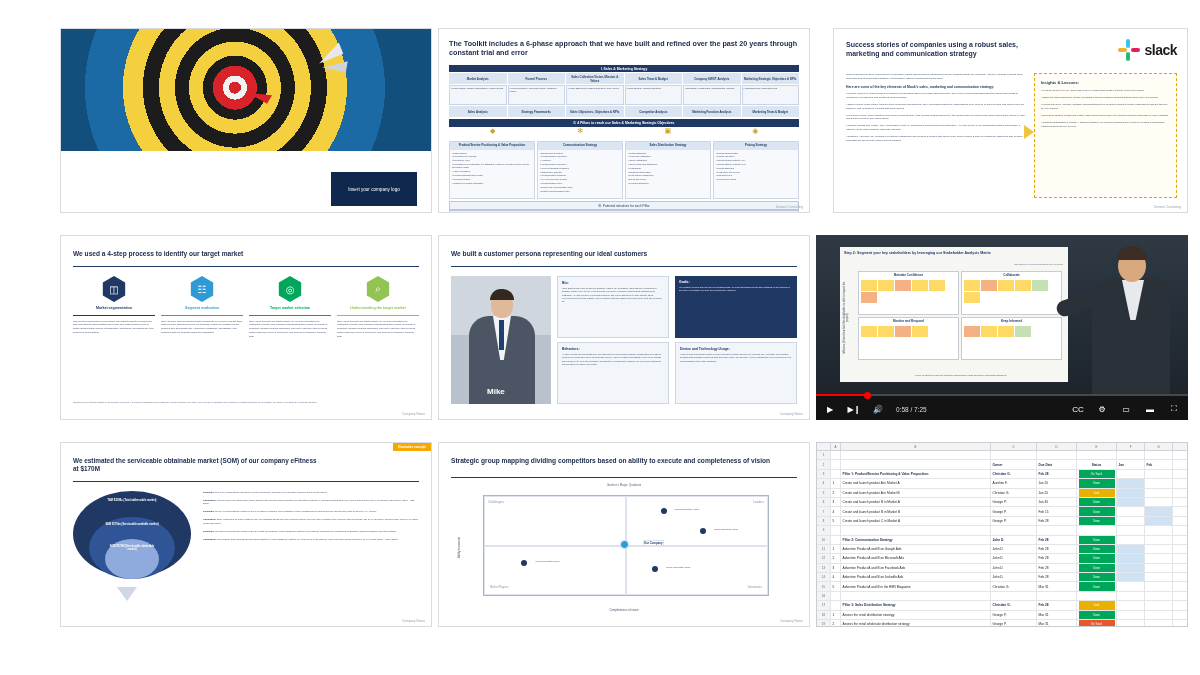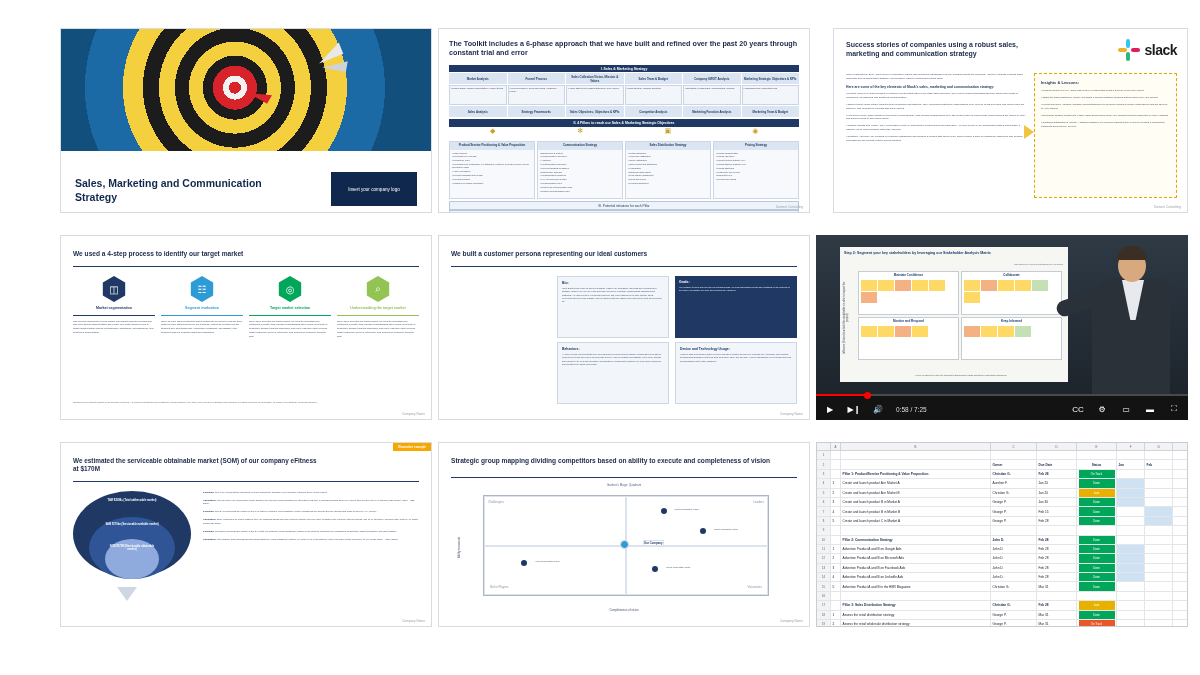--- a/index.html
+++ b/index.html
@@ -210,21 +210,20 @@
   <div class="cell" style="grid-column:1; grid-row:1;"></div>
 
   <div class="cell" style="grid-column:2; grid-row:2;">
     <div class="slide">
       <div class="s1-img">
         <div class="s1-dart a"></div>
         <div class="s1-dart b"></div>
         <div class="s1-dart c"></div>
       </div>
       <div class="s1-titleband"></div>
-      <div class="s1-title">Sales, Marketing and Communication Strategy</div>
       <div class="s1-logo">Insert your company logo</div>
     </div>
   </div>
 
   <div class="cell" style="grid-column:4; grid-row:2;">
     <div class="slide">
       <div class="s2-t sl-title">The Toolkit includes a 6-phase approach that we have built and refined over the past 20 years through constant trial and error</div>
       <div class="s2-band" style="top:36px;">I. Sales &amp; Marketing Strategy</div>
 
       <div class="s2-matrix">
@@ -421,20 +420,28 @@
       <div class="s4-foot">Identifying our target market is an iterative process. As market conditions and customer needs change over time, we'll need to reassess and redefine our target market as necessary to ensure our strategy remains effective.</div>
       <div class="footer-note">Company Name</div>
     </div>
   </div>
 
   <div class="cell" style="grid-column:4; grid-row:4;">
     <div class="slide">
       <div class="s5-t sl-title">We built a customer persona representing our ideal customers</div>
       <div class="s5-rule"></div>
 
+      <div class="s5-photo">
+        <div class="s5-body"></div>
+        <div class="s5-shirt"></div>
+        <div class="s5-tie"></div>
+        <div class="s5-head"></div>
+        <div class="s5-hair"></div>
+        <div class="s5-name">Mike</div>
+      </div>
 
       <div class="s5-lightbox" style="left:118px; top:40px; width:112px; height:62px;">
         <div class="bh">Bio:</div>
         <div class="bl">• Ben Smith is 32 years old and is a software engineer by profession
 • Ben has been working as a software engineer for over 10 years and has experience in multiple programming languages and platforms
 • He has a degree in Computer Science and enjoys staying up to date with the latest developments in the tech industry
 • Ben is married with two children and has a busy work and personal life</div>
       </div>
       <div class="s5-box" style="left:236px; top:40px; right:12px; height:62px;">
         <div class="bh">Goals:</div>

